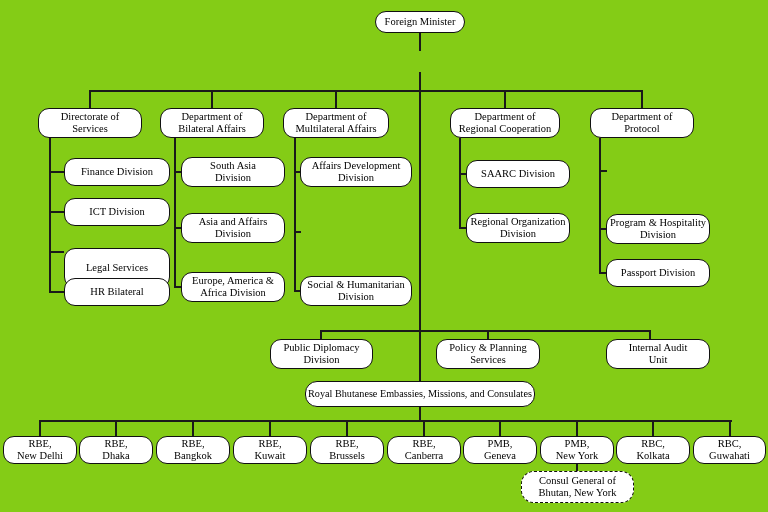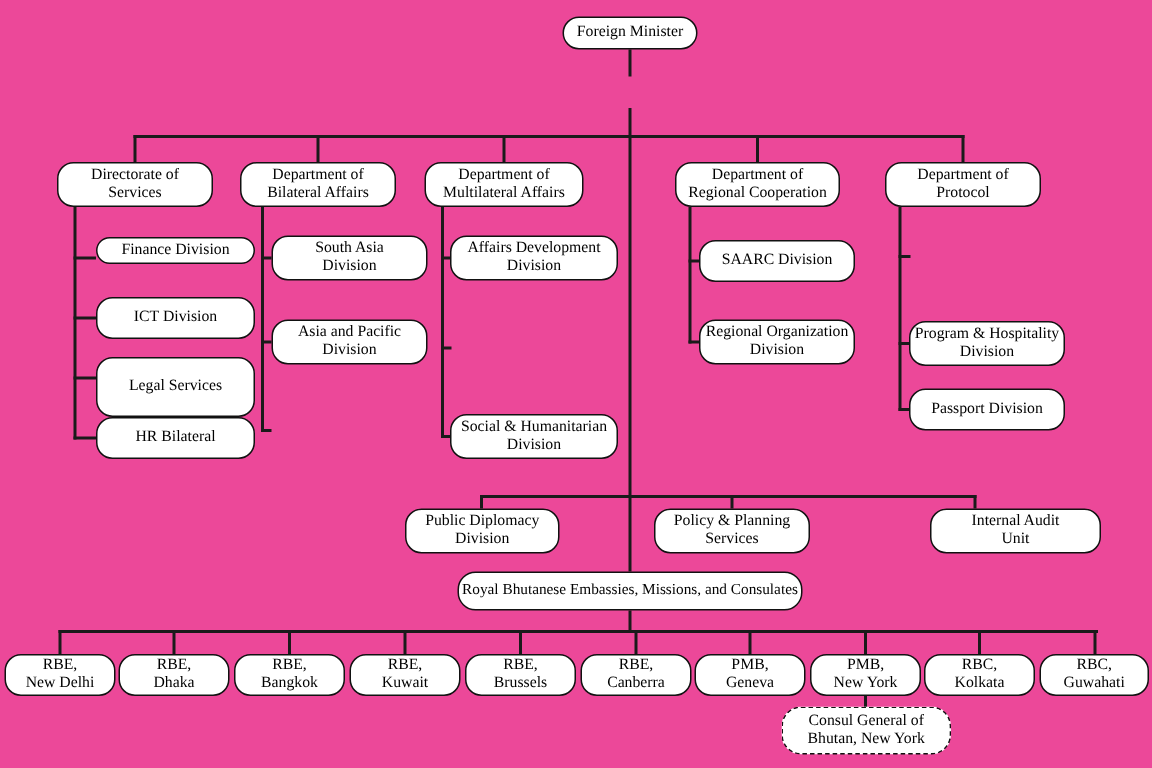--- a/index.html
+++ b/index.html
@@ -1,16 +1,16 @@
 <!DOCTYPE html>
 <html><head>
 <meta charset="utf-8">
 <style>
   html,body{margin:0;padding:0;background:#fff;}
-  .canvas{position:relative;width:768px;height:512px;background:#ec4899;
+  .canvas{position:relative;width:768px;height:512px;background:#84cc16;
     font-family:"Liberation Serif", serif;color:#000;overflow:hidden;text-decoration:underline;}
   .node{position:absolute;display:flex;align-items:center;justify-content:center;
     text-align:center;white-space:pre-line;border:1.7px solid #111;border-radius:11px;
     background:#fff;font-size:10.5px;line-height:1.16;box-sizing:border-box;padding:1px 2px;}
   .node.wide{font-size:10.2px;border-radius:12px;}
   .node.dashed{border:1.5px dashed #111;border-radius:13px;}
   .ln{position:absolute;background:#1a1a1a;}
 </style>
 </head>
 <body>
@@ -76,48 +76,50 @@
 Services</div>
   <div class="node" style="left:160px;top:108px;width:104px;height:30px">Department of
 Bilateral Affairs</div>
   <div class="node" style="left:283px;top:108px;width:106px;height:30px">Department of
 Multilateral Affairs</div>
   <div class="node" style="left:450px;top:108px;width:110px;height:30px">Department of
 Regional Cooperation</div>
   <div class="node" style="left:590px;top:108px;width:104px;height:30px">Department of
 Protocol</div>
 
-  <div class="node" style="left:64px;top:158px;width:106px;height:18px">Finance Division</div>
+  <div class="node" style="left:64px;top:158px;width:106px;height:28px">Finance Division</div>
   <div class="node" style="left:64px;top:198px;width:106px;height:28px">ICT Division</div>
-  <div class="node" style="left:64px;top:238px;width:106px;height:40px">Legal Services</div>
+  <div class="node" style="left:64px;top:248px;width:106px;height:40px">Legal Services</div>
   <div class="node" style="left:64px;top:278px;width:106px;height:28px">HR Bilateral</div>
 
   <div class="node" style="left:181px;top:157px;width:104px;height:30px">South Asia
 Division</div>
-  <div class="node" style="left:181px;top:213px;width:104px;height:30px">Asia and Pacific
+  <div class="node" style="left:181px;top:213px;width:104px;height:30px">Asia and Affairs
 Division</div>
+  <div class="node" style="left:181px;top:272px;width:104px;height:30px">Europe, America &amp;
+Africa Division</div>
 
   <div class="node" style="left:300px;top:157px;width:112px;height:30px">Affairs Development
 Division</div>
   <div class="node" style="left:300px;top:276px;width:112px;height:30px">Social &amp; Humanitarian
 Division</div>
 
   <div class="node" style="left:466px;top:160px;width:104px;height:28px">SAARC Division</div>
   <div class="node" style="left:466px;top:213px;width:104px;height:30px">Regional Organization
 Division</div>
 
   <div class="node" style="left:606px;top:214px;width:104px;height:30px">Program &amp; Hospitality
 Division</div>
   <div class="node" style="left:606px;top:259px;width:104px;height:28px">Passport Division</div>
 
   <div class="node" style="left:270px;top:339px;width:103px;height:30px">Public Diplomacy
 Division</div>
   <div class="node" style="left:436px;top:339px;width:104px;height:30px">Policy &amp; Planning
 Services</div>
-  <div class="node" style="left:620px;top:339px;width:114px;height:30px">Internal Audit
+  <div class="node" style="left:606px;top:339px;width:104px;height:30px">Internal Audit
 Unit</div>
 
   <div class="node wide" style="left:305px;top:381px;width:230px;height:26px">Royal Bhutanese Embassies, Missions, and Consulates</div>
 
   <div class="node" style="left:3px;top:436px;width:74px;height:28px">RBE,
 New Delhi</div>
   <div class="node" style="left:79px;top:436px;width:74px;height:28px">RBE,
 Dhaka</div>
   <div class="node" style="left:156px;top:436px;width:74px;height:28px">RBE,
 Bangkok</div>

